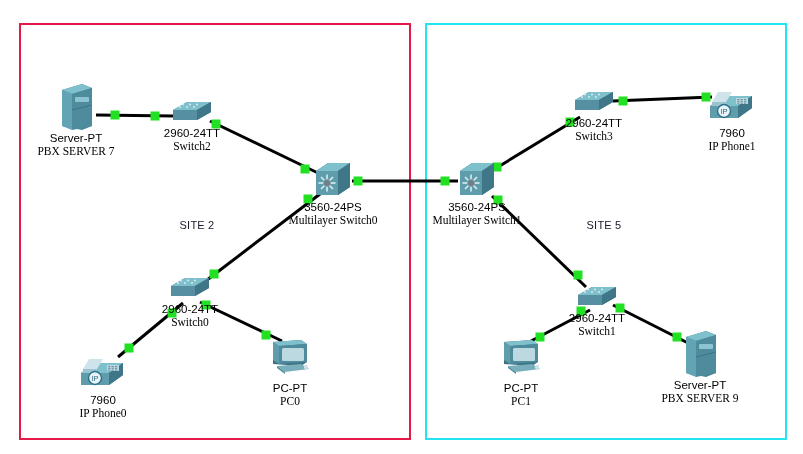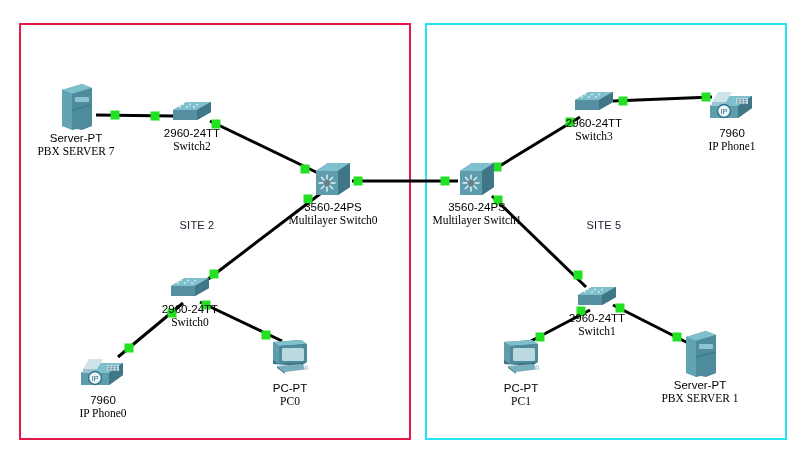--- a/index.html
+++ b/index.html
@@ -299,17 +299,17 @@
       </div>
       <div class="node" style="left: 700px; top: 355px;">
         <span class="glyph"><svg width="40" height="52" viewBox="0 0 40 52" shape-rendering="geometricPrecision">
             <polygon points="6,10 26,4 36,8 36,46 26,50 6,46" fill="#4a8798"></polygon>
             <polygon points="6,10 26,4 36,8 16,14" fill="#7fc0cd"></polygon>
             <polygon points="6,10 16,14 16,50 6,46" fill="#63a4b4"></polygon>
             <polygon points="16,14 36,8 36,46 16,50" fill="#4d8b9d"></polygon>
             <rect x="19" y="17" width="14" height="5" fill="#8cc4d2" rx="1"></rect>
             <line x1="16" y1="30" x2="36" y2="25" stroke="#3d7183" stroke-width="0.9"></line>
           </svg></span>
-        <div class="caption" style="top: 24px;"><span>Server-PT</span><span class="l2">PBX SERVER 1</span></div>
+        <div class="caption" style="top: 24px;"><span>Server-PT</span><span class="l2">PBX SERVER 9</span></div>
       </div>
     </div>
 
 </div>
 
 </body></html>

